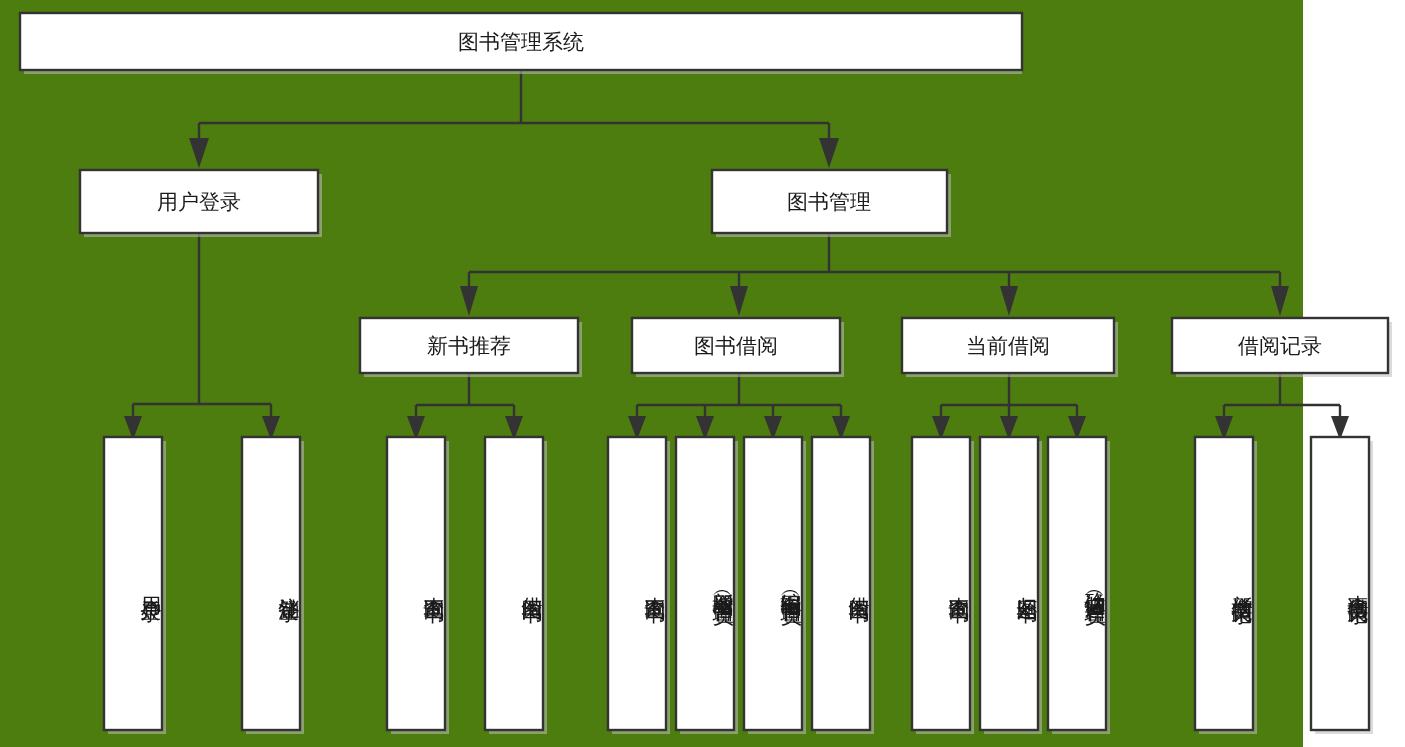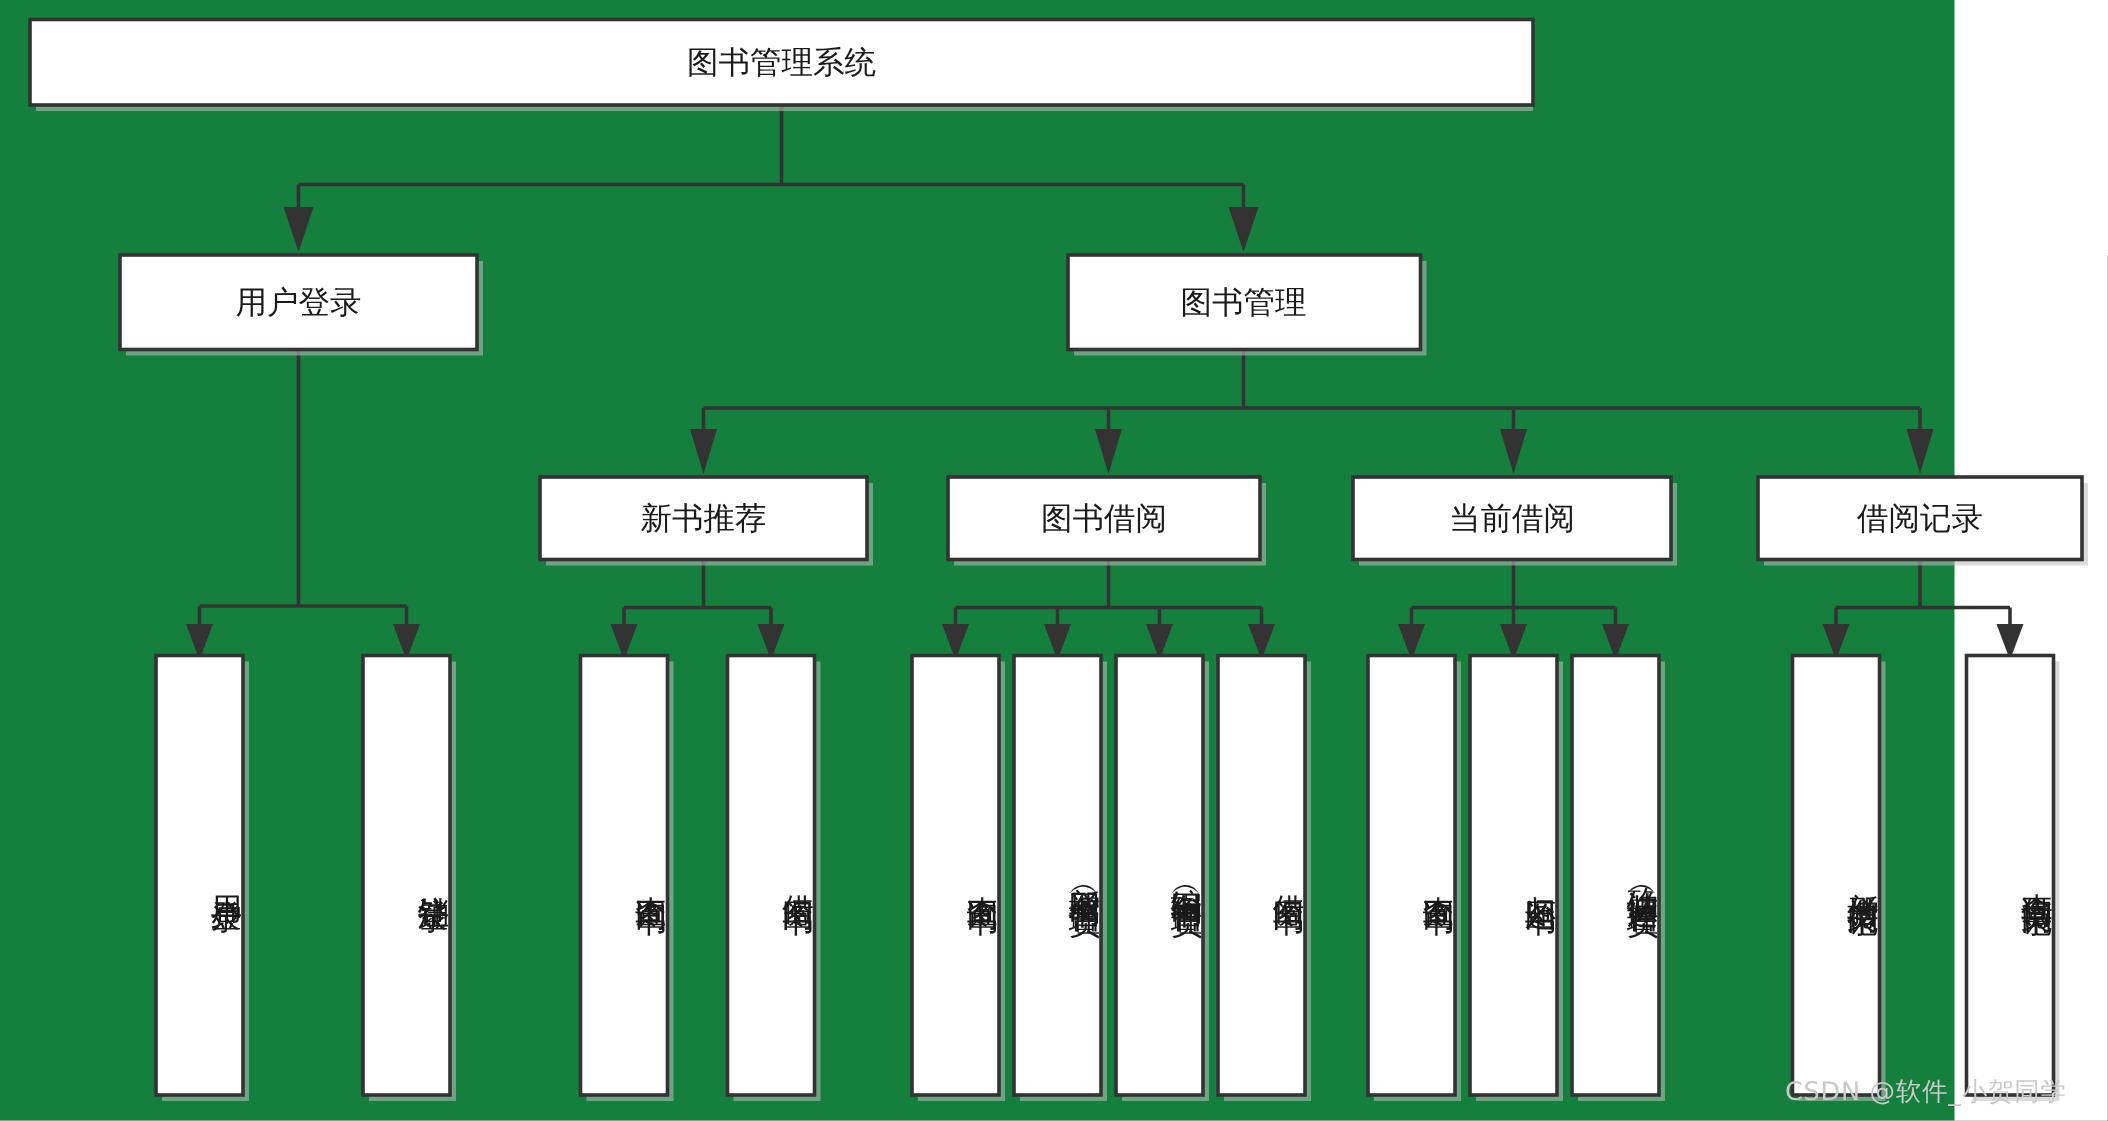--- a/index.html
+++ b/index.html
@@ -11,21 +11,21 @@
   body {
     font-family: "DejaVu Sans", "Liberation Sans", sans-serif;
     width: 1405px;
     height: 747px;
     overflow: hidden;
   }
   #diagram-root {
     position: relative;
     width: 1303px;
     height: 747px;
-    background: #15803d;
+    background: #4d7c0f;
   }
   svg#diagram-svg {
     position: absolute;
     left: 0;
     top: 0;
     width: 1405px;
     height: 747px;
     display: block;
   }
   .node-box {
@@ -262,15 +262,14 @@
   <div class="node-label-v" style="left:912px; top:437px; width:58px; height:293px;">查询图书</div>
 
   <div class="node-label-v" style="left:980px; top:437px; width:58px; height:293px;">归还图书</div>
 
   <div class="node-label-v" style="left:1048px; top:437px; width:58px; height:293px; align-items:flex-start;">确认归还（管理员）</div>
 
   <div class="node-label-v" style="left:1195px; top:437px; width:58px; height:293px;">新增借阅记录</div>
 
   <div class="node-label-v" style="left:1311px; top:437px; width:58px; height:293px;">查询借阅记录</div>
 
-  <div class="watermark" style="left:1190px; top:716px;">CSDN @软件_小贺同学</div>
 
 </div>
 
 </body></html>

